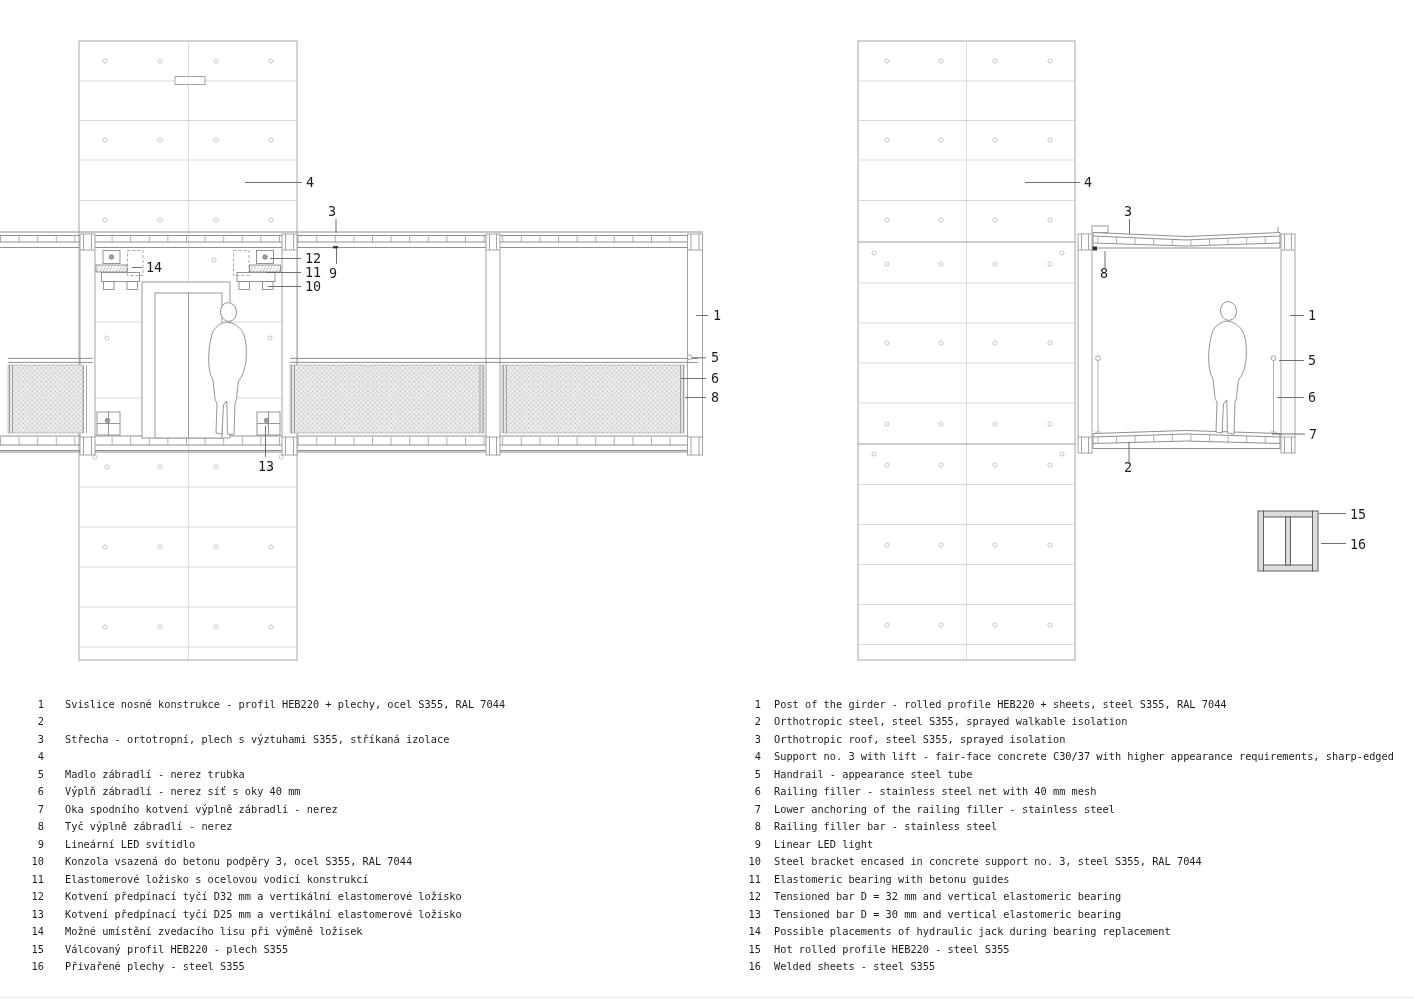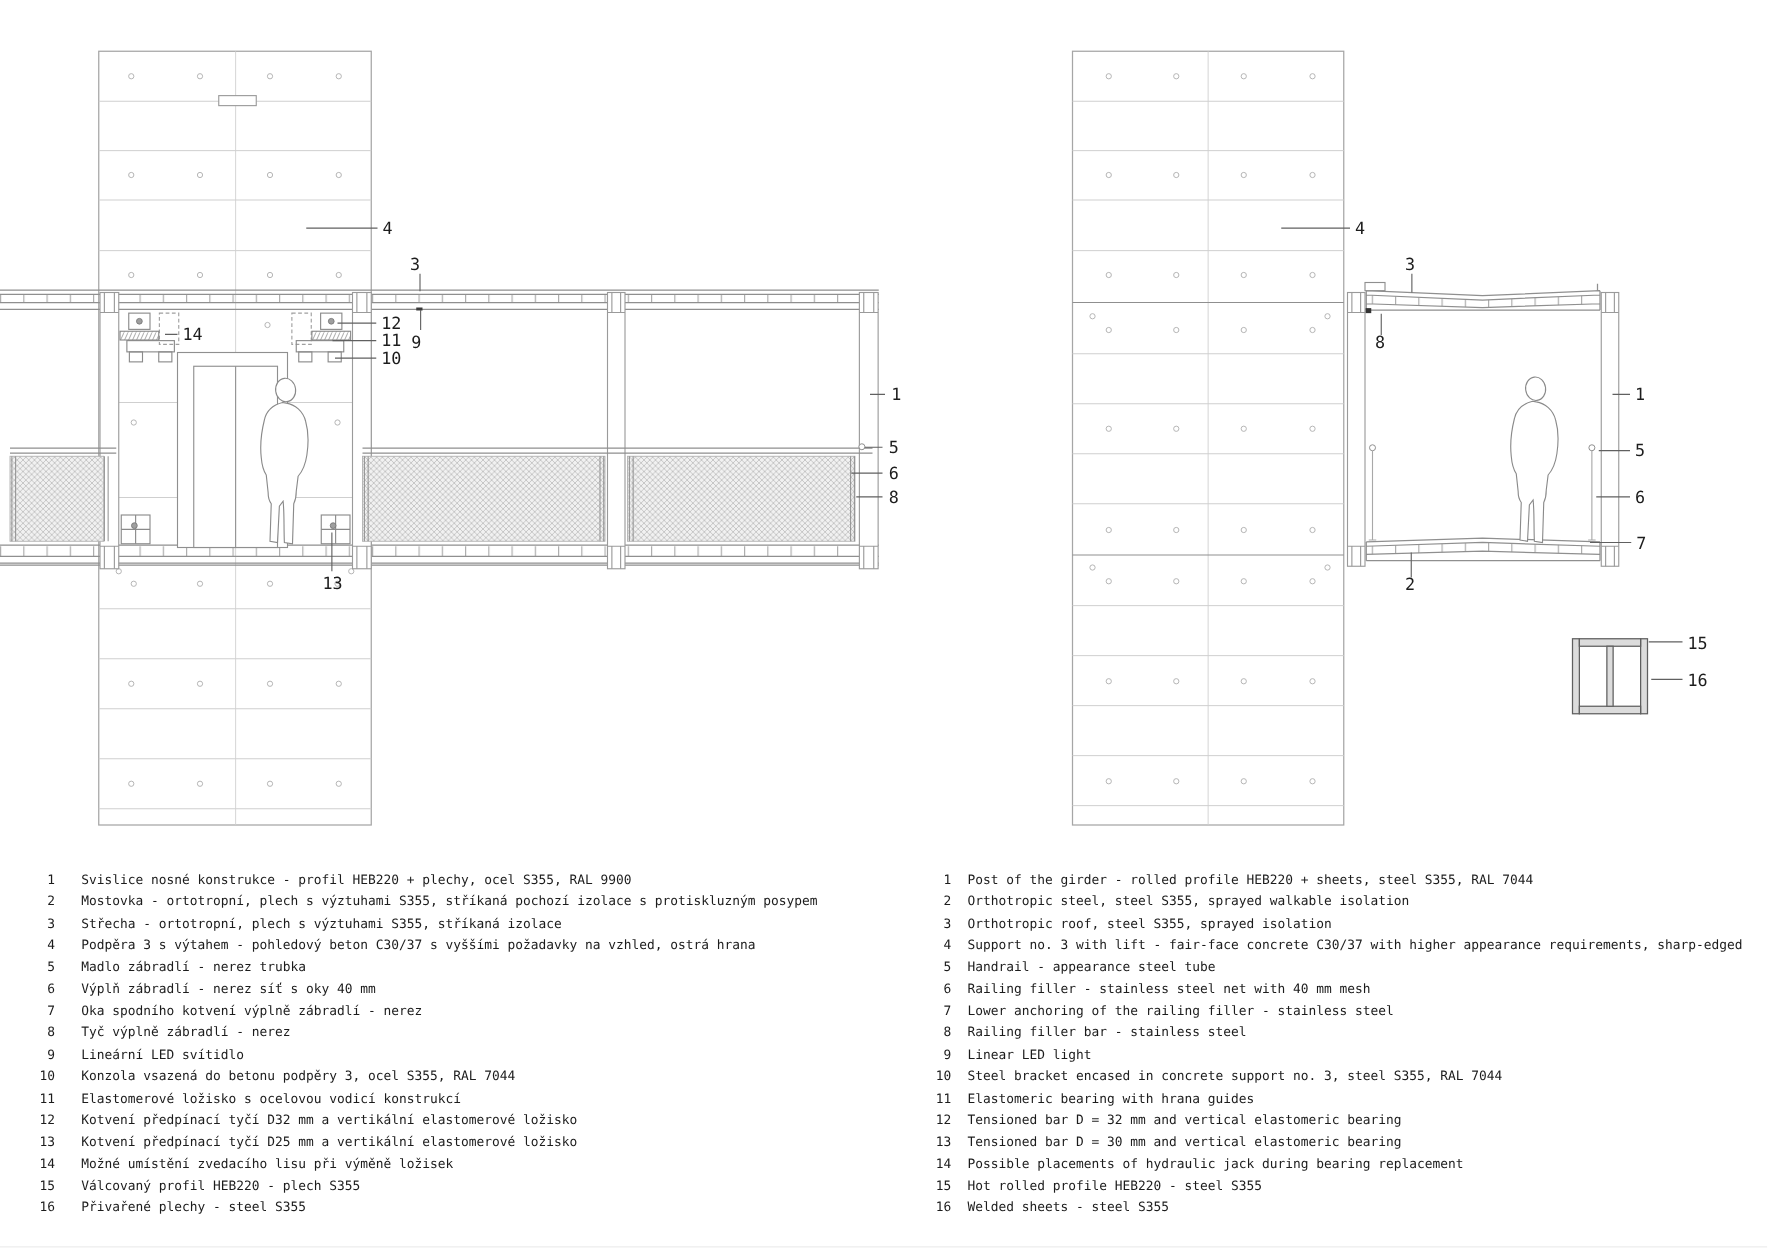--- a/index.html
+++ b/index.html
@@ -299,36 +299,34 @@
     <text class="co" x="1350" y="519">15</text>
     <text class="co" x="1350" y="549">16</text>
   </g>
 </svg>
 
 
 <div class="legend cz">
 
     <div class="lrow">
       <span class="lnum">1</span>
-      <span class="ltext">Svislice nosné konstrukce - profil HEB220 + plechy, ocel S355, RAL 9900</span>
+      <span class="ltext">Svislice nosné konstrukce - profil HEB220 + plechy, ocel S355, RAL 7044</span>
     </div>
 
     <div class="lrow">
       <span class="lnum">2</span>
-      <span class="ltext">Mostovka - ortotropní, plech s výztuhami S355, stříkaná pochozí izolace s protiskluzným posypem</span>
     </div>
 
     <div class="lrow">
       <span class="lnum">3</span>
       <span class="ltext">Střecha - ortotropní, plech s výztuhami S355, stříkaná izolace</span>
     </div>
 
     <div class="lrow">
       <span class="lnum">4</span>
-      <span class="ltext">Podpěra 3 s výtahem - pohledový beton C30/37 s vyššími požadavky na vzhled, ostrá hrana</span>
     </div>
 
     <div class="lrow">
       <span class="lnum">5</span>
       <span class="ltext">Madlo zábradlí - nerez trubka</span>
     </div>
 
     <div class="lrow">
       <span class="lnum">6</span>
       <span class="ltext">Výplň zábradlí - nerez síť s oky 40 mm</span>
@@ -431,21 +429,21 @@
       <span class="ltext">Linear LED light</span>
     </div>
 
     <div class="lrow">
       <span class="lnum">10</span>
       <span class="ltext">Steel bracket encased in concrete support no. 3, steel S355, RAL 7044</span>
     </div>
 
     <div class="lrow">
       <span class="lnum">11</span>
-      <span class="ltext">Elastomeric bearing with hrana guides</span>
+      <span class="ltext">Elastomeric bearing with betonu guides</span>
     </div>
 
     <div class="lrow">
       <span class="lnum">12</span>
       <span class="ltext">Tensioned bar D = 32 mm and vertical elastomeric bearing</span>
     </div>
 
     <div class="lrow">
       <span class="lnum">13</span>
       <span class="ltext">Tensioned bar D = 30 mm and vertical elastomeric bearing</span>

